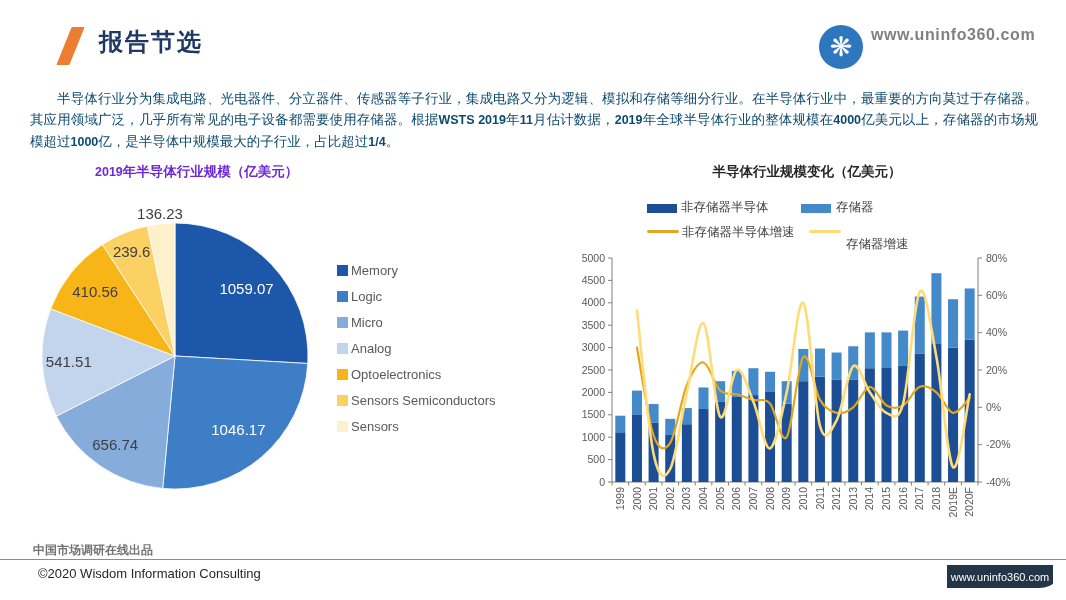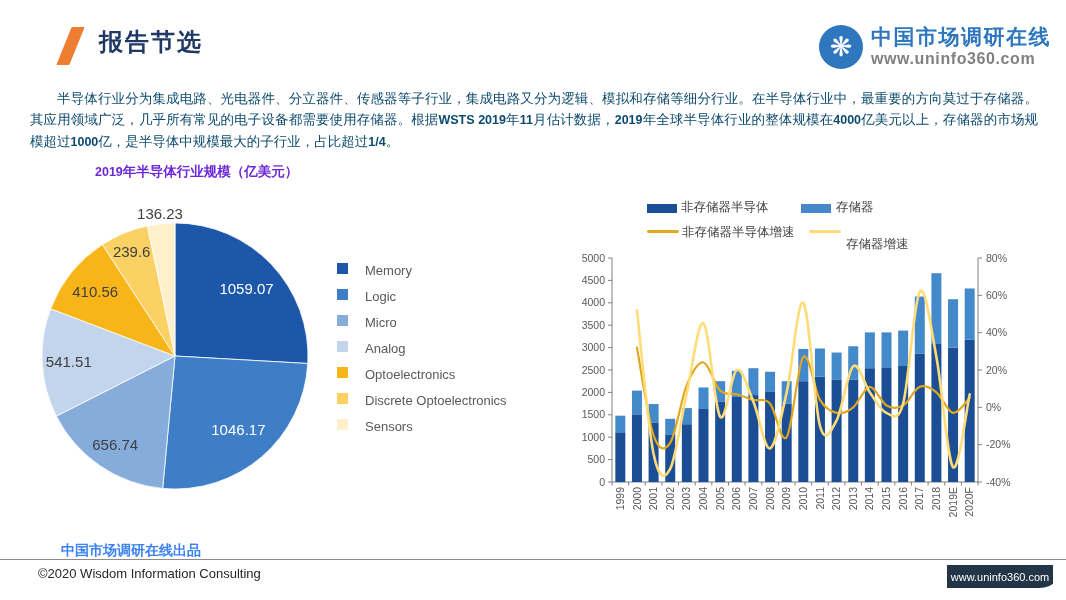--- a/index.html
+++ b/index.html
@@ -21,55 +21,54 @@
   #intro{position:absolute;left:30px;top:88px;width:1008px;margin:0;
          font-family:"Liberation Serif",serif;font-size:13.5px;line-height:21px;color:#0c4a6e;
          text-align:justify;text-indent:2em;}
   #intro b,#pie-title b{font-family:"Liberation Sans",sans-serif;font-size:12.5px;}
 
   
   #pie-title{position:absolute;left:95px;top:163px;font-size:13.5px;color:#6d28d9;
          font-family:"Liberation Serif",serif;font-weight:600;}
   #pie-svg{position:absolute;left:30px;top:194px;}
   #pie-legend{position:absolute;left:337px;top:263px;display:flex;flex-direction:column;gap:11px;}
-  .pl-item{display:flex;align-items:flex-start;gap:17px;}
+  .pl-item{display:flex;align-items:center;gap:3px;}
   .pl-swatch{width:11px;height:11px;display:inline-block;flex:none;}
   .pl-label{font-size:13px;color:#595959;}
 
   
   #bar-title{position:absolute;left:640px;top:163px;width:334px;text-align:center;font-size:13.5px;
          color:#262626;font-family:"Liberation Serif",serif;font-weight:600;}
   .bl-label{position:absolute;font-size:12.5px;color:#404040;
          font-family:"Liberation Serif",serif;}
   .swatch{position:absolute;display:block;}
   .bar-swatch{width:30px;height:9px;}
   .line-swatch{width:32px;height:3px;border-radius:2px;}
   #bar-svg{position:absolute;left:560px;top:248px;}
 
   
-  #footer-producer{position:absolute;left:33px;top:542px;font-size:14px;font-weight:700;color:#3b82f6;margin-left:28px;}
+  #footer-producer{position:absolute;left:33px;top:542px;font-size:12px;font-weight:700;color:#737373;}
   #footer-line{position:absolute;left:0;top:559px;width:1066px;height:1px;background:#8C8C8C;}
   #footer-copy{position:absolute;left:38px;top:566px;font-size:13px;color:#262626;}
   #site-badge{position:absolute;left:947px;top:565px;width:106px;height:23px;background:#233648;
          color:#ffffff;font-size:11px;display:flex;align-items:center;justify-content:center;cursor:pointer;}
 </style>
 </head>
 <body>
 
 <div id="page">
 
   <div class="slash"></div>
   <div id="title">报告节选</div>
 
   <div class="logo">
     <div class="logo-circle">
       <span>❋</span>
     </div>
     <div class="logo-text">
-      <div class="logo-name">中国市场调研在线</div>
       <div class="logo-url">www.uninfo360.com</div>
     </div>
   </div>
 
   <p id="intro"><span>半导体行业分为集成电路、光电器件、分立器件、传感器等子行业，集成电路又分为逻辑、模拟和存储等细分行业。在半导体行业中，最重要的方向莫过于存储器。其应用领域广泛，几乎所有常见的电子设备都需要使用存储器。根据</span><b>WSTS 2019</b><span>年</span><b>11</b><span>月估计数据，</span><b>2019</b><span>年全球半导体行业的整体规模在</span><b>4000</b><span>亿美元以上，存储器的市场规模超过</span><b>1000</b><span>亿，是半导体中规模最大的子行业，占比超过</span><b>1/4</b><span>。</span></p>
 
   <div id="pie-title"><b>2019</b><span>年半导体行业规模（亿美元）</span></div>
   <svg id="pie-svg" width="310" height="318" viewBox="0 0 310 318">
       <g>
         <path d="M145,162 L145.00,29.00 A133,133 0 0 1 277.79,169.47 Z" fill="#1C57A9" stroke="#ffffff" stroke-width="0.8"></path>
@@ -106,28 +105,29 @@
       <div class="pl-item">
         <span class="pl-swatch" style="background: rgb(194, 213, 236);"></span>
         <span class="pl-label">Analog</span>
       </div>
       <div class="pl-item">
         <span class="pl-swatch" style="background: rgb(248, 181, 23);"></span>
         <span class="pl-label">Optoelectronics</span>
       </div>
       <div class="pl-item">
         <span class="pl-swatch" style="background: rgb(251, 209, 100);"></span>
-        <span class="pl-label">Discrete Optoelectronics</span>
+        <span class="pl-label">Sensors Semiconductors</span>
       </div>
       <div class="pl-item">
         <span class="pl-swatch" style="background: rgb(253, 240, 203);"></span>
         <span class="pl-label">Sensors</span>
       </div>
     </div>
 
+  <div id="bar-title">半导体行业规模变化（亿美元）</div>
 
   <span class="swatch bar-swatch" style="left: 647px; top: 204px; background: rgb(27, 78, 148);"></span>
   <span class="bl-label" style="left:681px;top:199px">非存储器半导体</span>
   <span class="swatch bar-swatch" style="left: 801px; top: 204px; background: rgb(68, 137, 202);"></span>
   <span class="bl-label" style="left:836px;top:199px">存储器</span>
   <span class="swatch line-swatch" style="left: 647px; top: 230px; background: rgb(226, 167, 31);"></span>
   <span class="bl-label" style="left:682px;top:224px">非存储器半导体增速</span>
   <span class="swatch line-swatch" style="left: 809px; top: 230px; background: rgb(255, 220, 120);"></span>
   <span class="bl-label" style="left:846px;top:236px">存储器增速</span>
 

